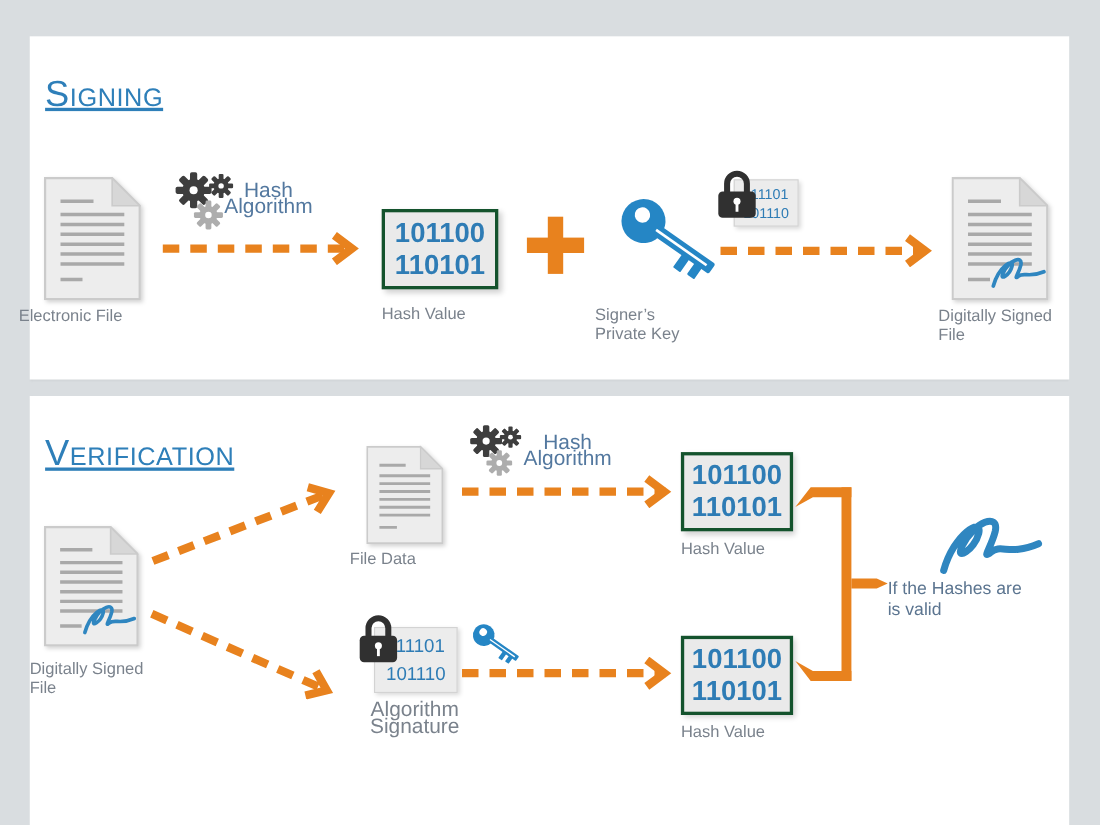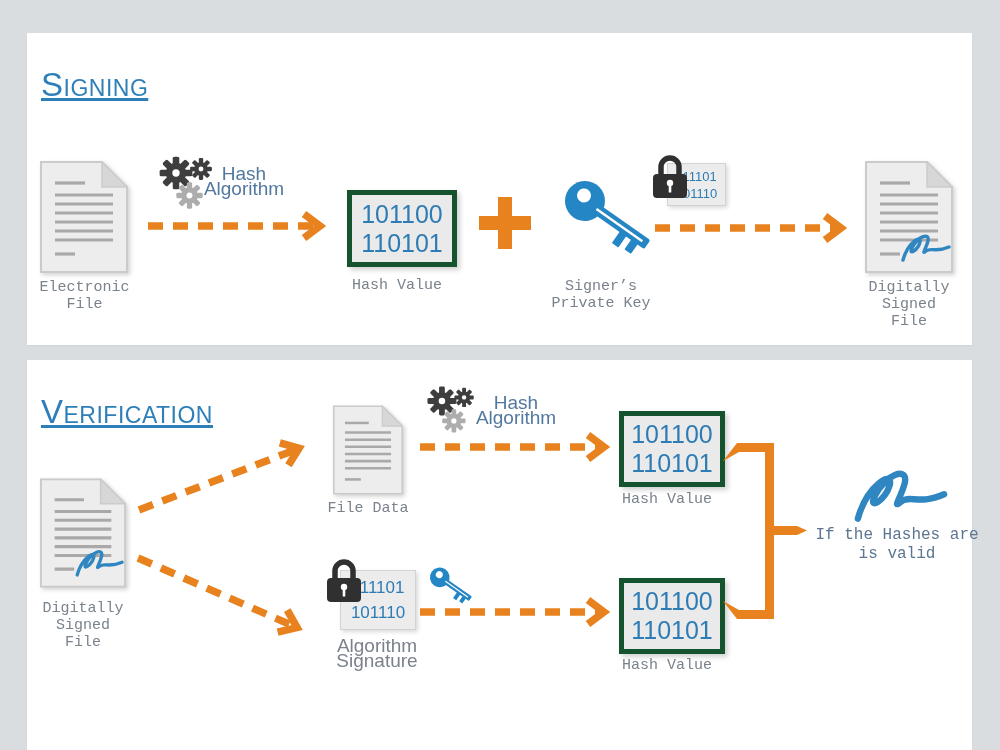--- a/index.html
+++ b/index.html
@@ -17,33 +17,33 @@
   .panel.signing{top:33px;height:312px;}
   .panel.verification{top:360px;height:416px;}
   .title{
     position:absolute;left:14px;top:10px;
     font-size:33px;line-height:40px;font-weight:400;
     font-variant:small-caps;letter-spacing:0.5px;
     color:#2E7FB9;
     text-decoration:underline;
   }
   .caption{
-    position:absolute;text-align:center;
-    color:#7A828C;font-size:15px;line-height:17px;font-family:Liberation Mono, monospace;
+    position:absolute;
+    color:#7A828C;font-size:15px;line-height:17px;
   }
   .note{
     position:absolute;text-align:center;
     color:#53789F;font-size:19px;line-height:15px;
   }
   .hashbox{
-    position:absolute;background:#EAEAEA;border:5px solid #14532d;
+    position:absolute;background:#EAEAEA;border:3px solid #14532d;
     box-shadow:3px 3px 5px rgba(0,0,0,0.18);
     color:#2E7CB5;text-align:center;
     font-size:25px;line-height:29px;
-    display:flex;flex-direction:column;justify-content:center;
+    display:flex;flex-direction:column;justify-content:center;font-weight:bold;
   }
   .bitsbox{
     position:absolute;background:#ECECEC;border:1px solid #D3D3D3;
     box-shadow:2px 2px 4px rgba(0,0,0,0.15);
     color:#2E7CB5;text-align:center;
     display:flex;flex-direction:column;justify-content:center;
   }
   .bitsbox.small{font-size:13px;line-height:17px;}
   .bitsbox.large{font-size:17px;line-height:25px;}
   .plus{position:absolute;width:52px;height:52px;}

